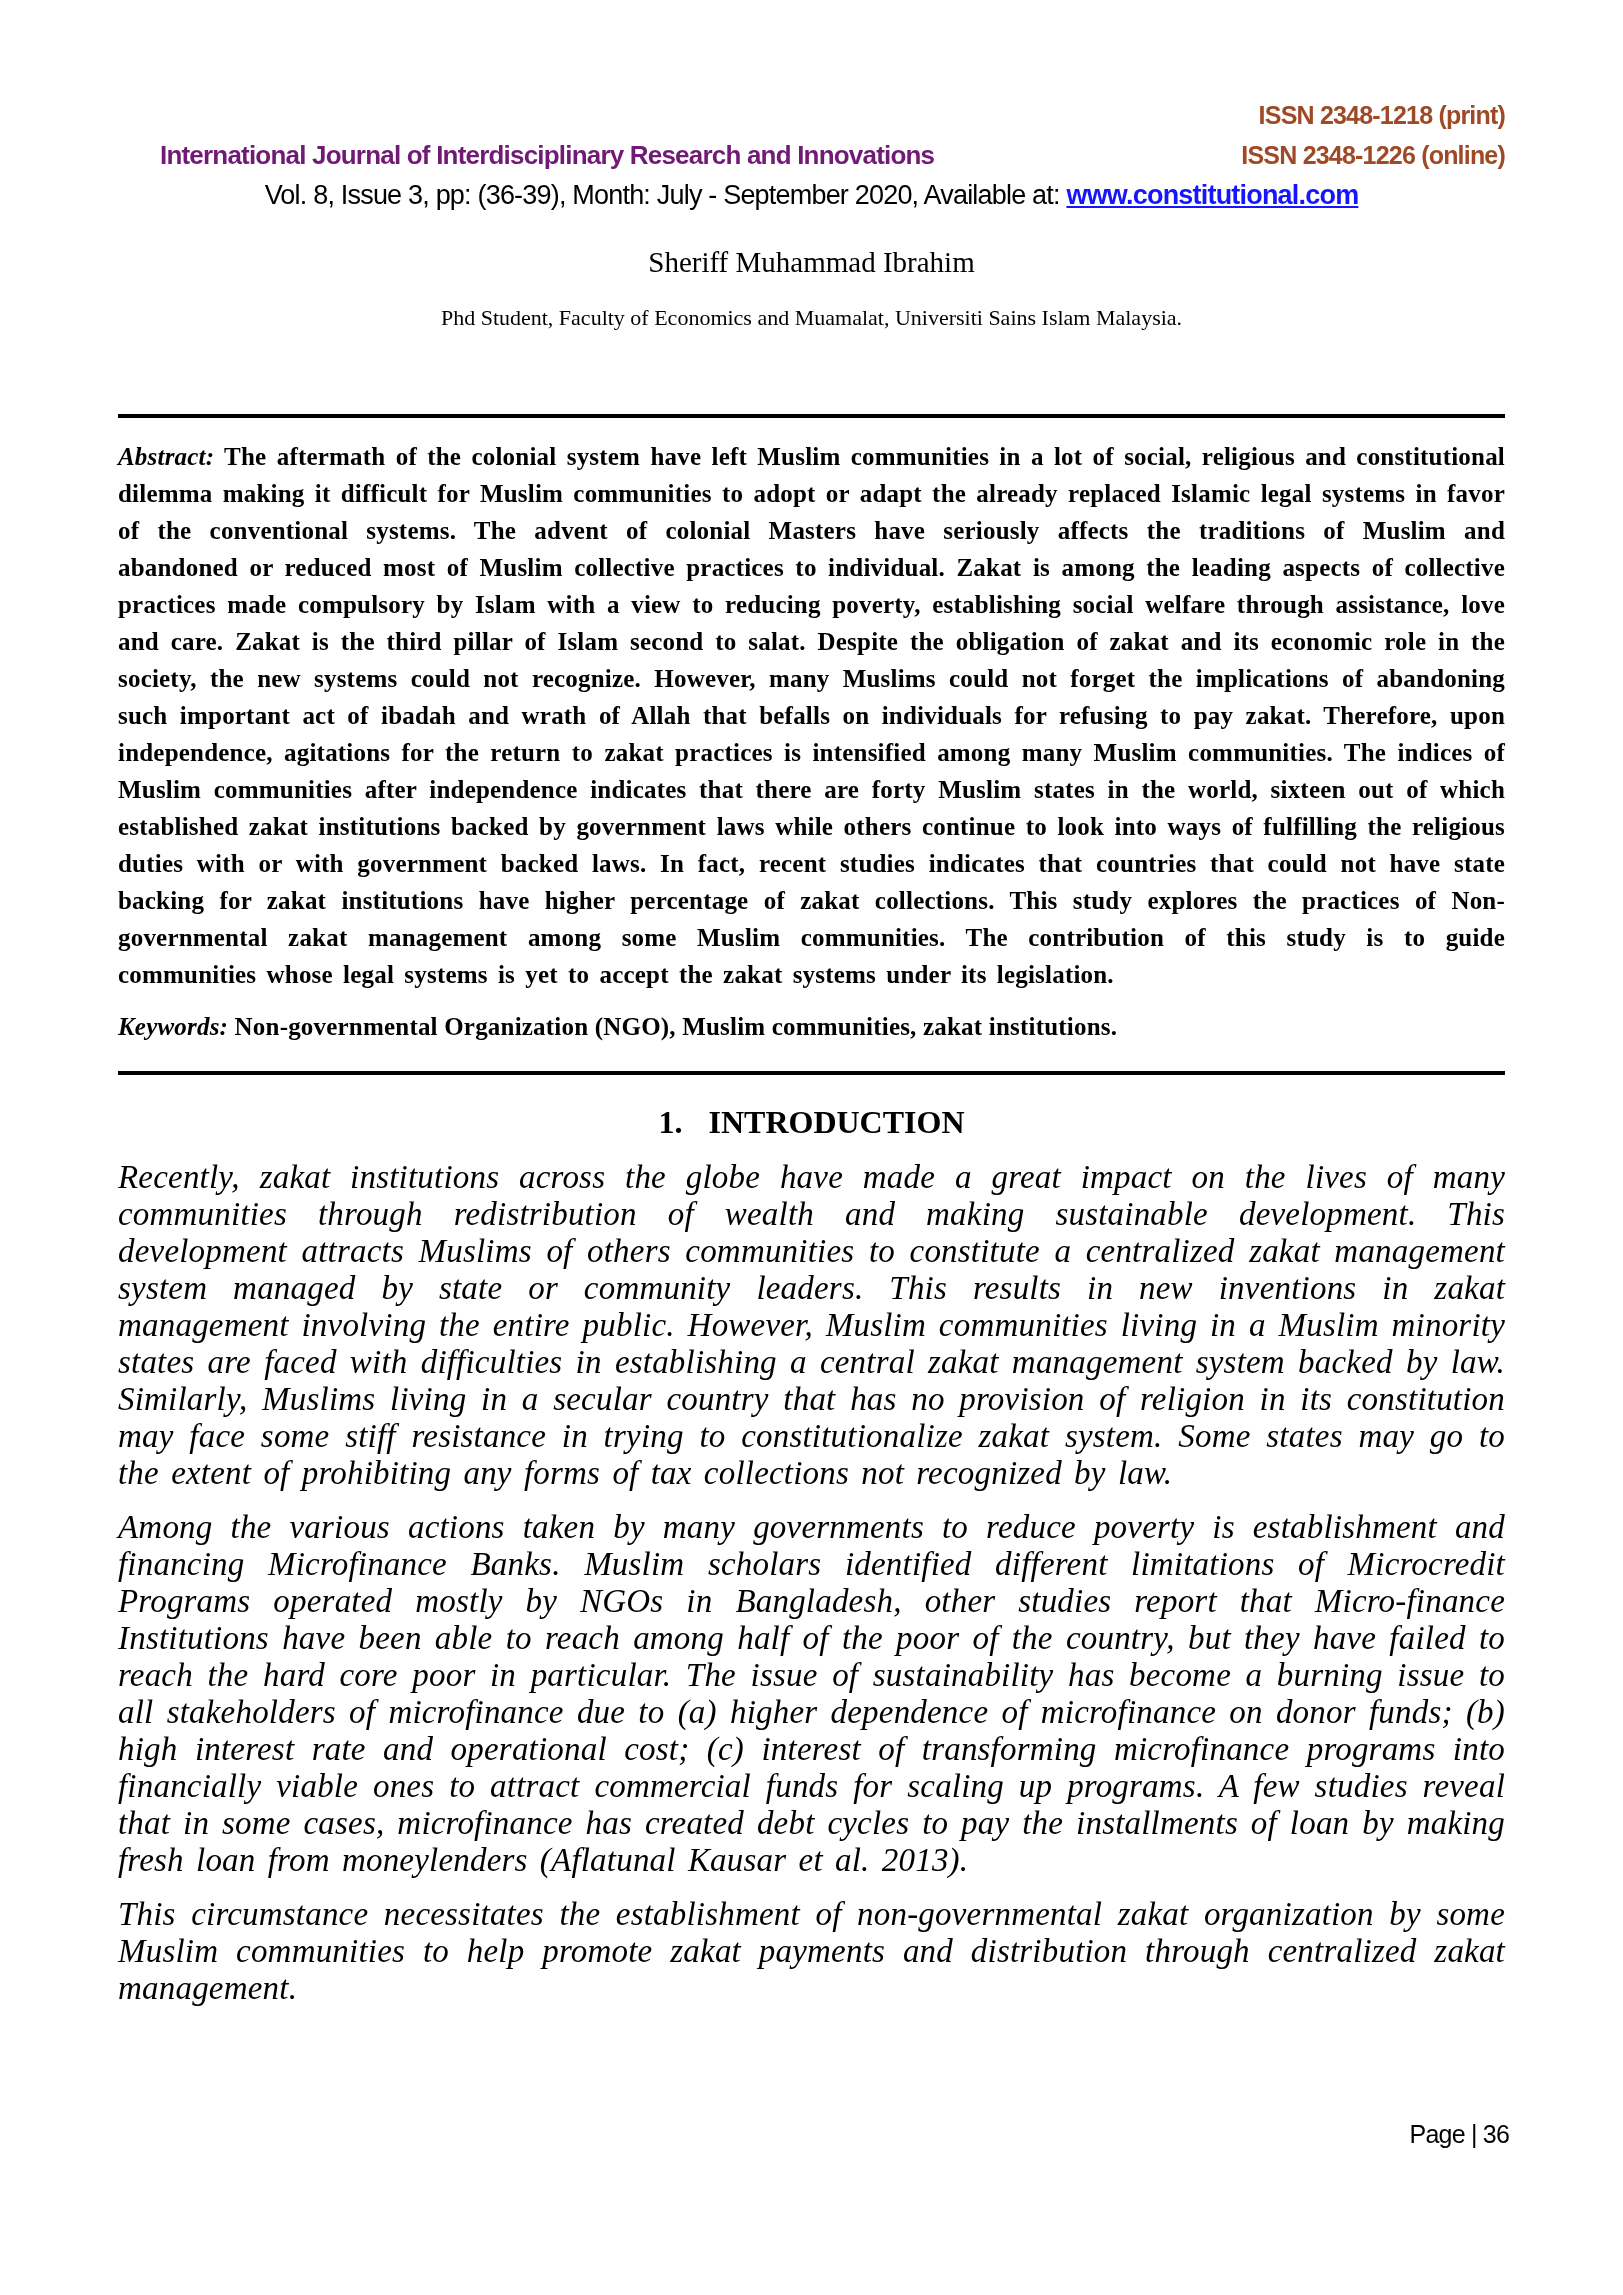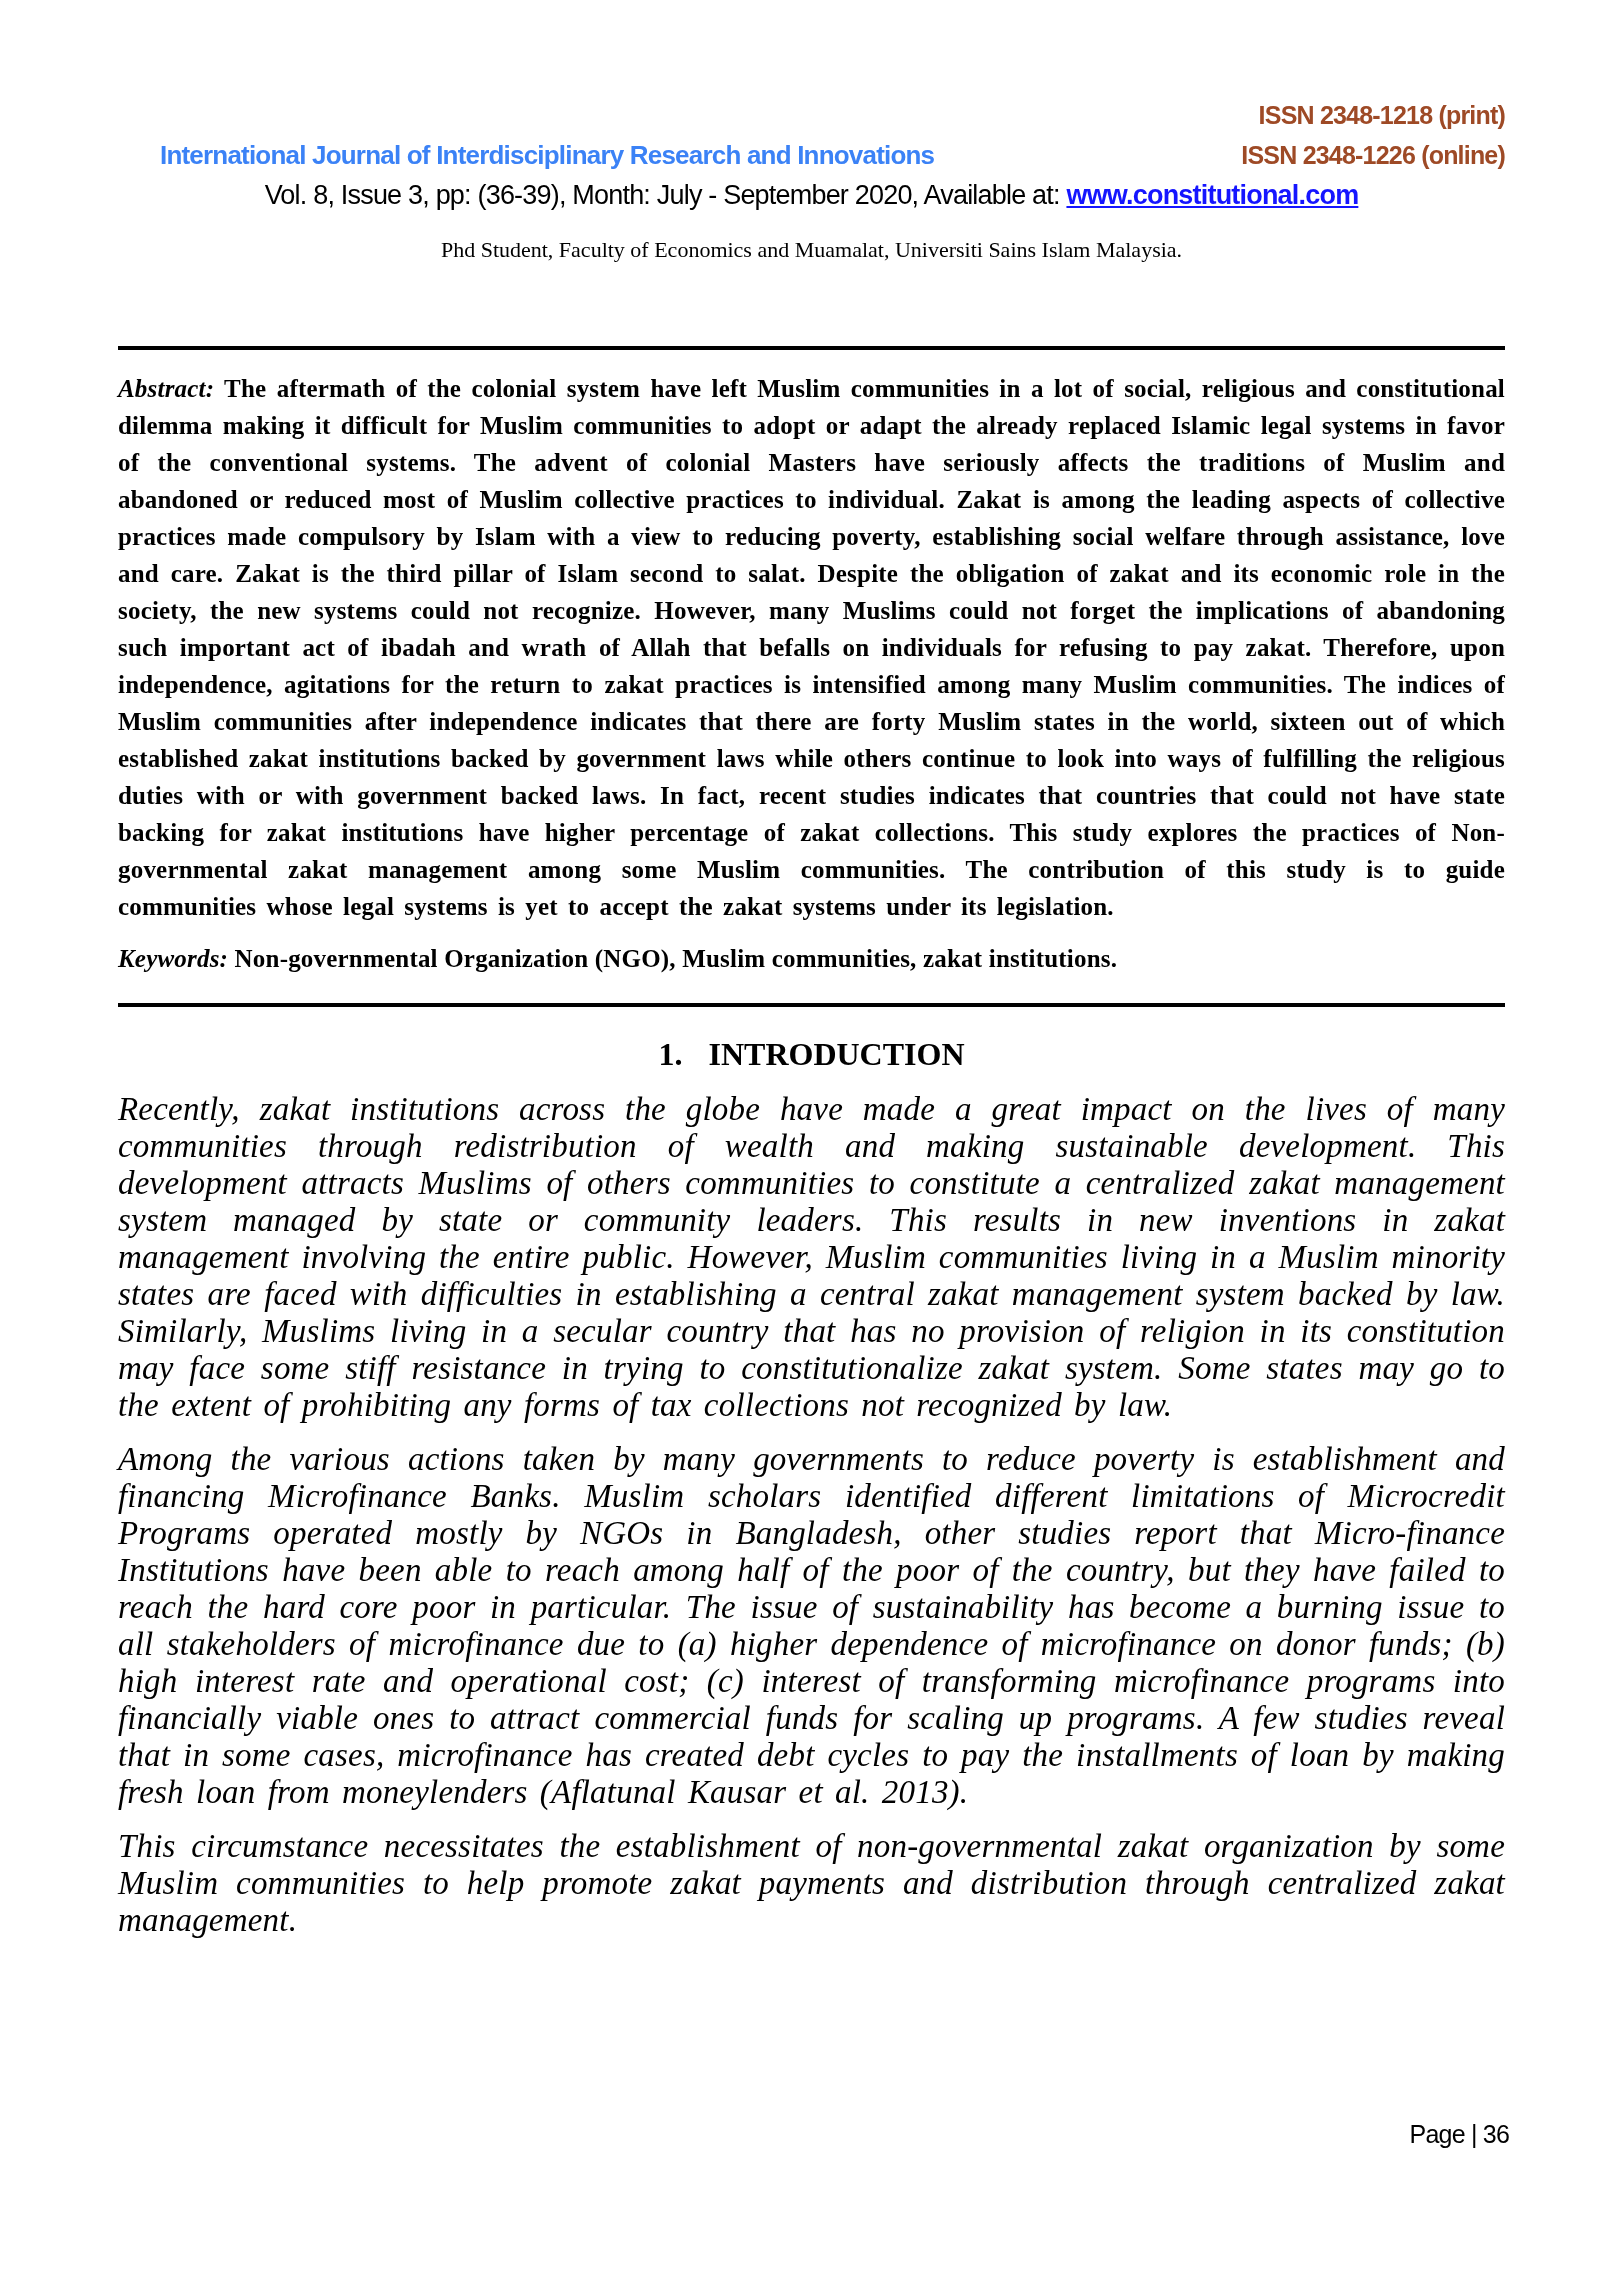--- a/index.html
+++ b/index.html
@@ -11,21 +11,21 @@
     color:#000;
     overflow:hidden;
     margin:0 auto;
   }
   .content{padding:98px 119px 0 118px;}
 
   
   .hdr{font-family:"Liberation Sans", sans-serif;letter-spacing:-0.8px;}
   .issn{color:#9E4A26;font-weight:bold;font-size:25px;line-height:34px;text-align:right;}
   .journal-row{display:flex;justify-content:space-between;align-items:baseline;margin-top:6.1px;padding-left:42px;}
-  .journal-name{font-weight:bold;font-size:26px;color:#3b82f6;}
+  .journal-name{font-weight:bold;font-size:26px;color:#701a75;}
   .vol-row{margin-top:7.7px;text-align:center;font-size:27px;color:#000;}
   .vol-link{color:#1515FF;font-weight:bold;text-decoration:underline;cursor:pointer;}
 
   
   .article-title{margin-top:71px;text-align:center;font-weight:bold;font-size:60px;line-height:1.5;}
   .author{margin-top:35px;text-align:center;font-size:29px;}
   .affiliation{margin-top:26px;text-align:center;font-size:22px;}
 
   
   .rule{border:none;border-top:4.6px solid #000;margin:0;}
@@ -63,20 +63,21 @@
       <div class="journal-row">
         <span class="journal-name">International Journal of Interdisciplinary Research and Innovations</span>
         <span class="issn">ISSN 2348-1226 (online)</span>
       </div>
       <div class="vol-row">
         <span>Vol. 8, Issue 3, pp: (36-39), Month: July - September 2020, Available at: </span><a class="vol-link">www.constitutional.com</a>
       </div>
     </div>
 
 
+    <div class="author">Sheriff Muhammad Ibrahim</div>
     <div class="affiliation">Phd Student, Faculty of Economics and Muamalat, Universiti Sains Islam Malaysia.</div>
 
     <hr class="rule rule-top">
 
     <div class="abstract">
       <span class="ital-label">Abstract:</span><span> The aftermath of the colonial system have left Muslim communities in a lot of social, religious and constitutional dilemma making it difficult for Muslim communities to adopt or adapt the already replaced Islamic legal systems in favor of the conventional systems. The advent of colonial Masters have seriously affects the traditions of Muslim and abandoned or reduced most of Muslim collective practices to individual. Zakat is among the leading aspects of collective practices made compulsory by Islam with a view to reducing poverty, establishing social welfare through assistance, love and care. Zakat is the third pillar of Islam second to salat. Despite the obligation of zakat and its economic role in the society, the new systems could not recognize. However, many Muslims could not forget the implications of abandoning such important act of ibadah and wrath of Allah that befalls on individuals for refusing to pay zakat. Therefore, upon independence, agitations for the return to zakat practices is intensified among many Muslim communities. The indices of Muslim communities after independence indicates that there are forty Muslim states in the world, sixteen out of which established zakat institutions backed by government laws while others continue to look into ways of fulfilling the religious duties with or with government backed laws. In fact, recent studies indicates that countries that could not have state backing for zakat institutions have higher percentage of zakat collections. This study explores the practices of Non-governmental zakat management among some Muslim communities. The contribution of this study is to guide communities whose legal systems is yet to accept the zakat systems under its legislation.</span>
     </div>
 
     <div class="keywords">
       <span class="ital-label">Keywords:</span><span> Non-governmental Organization (NGO), Muslim communities, zakat institutions.</span>

